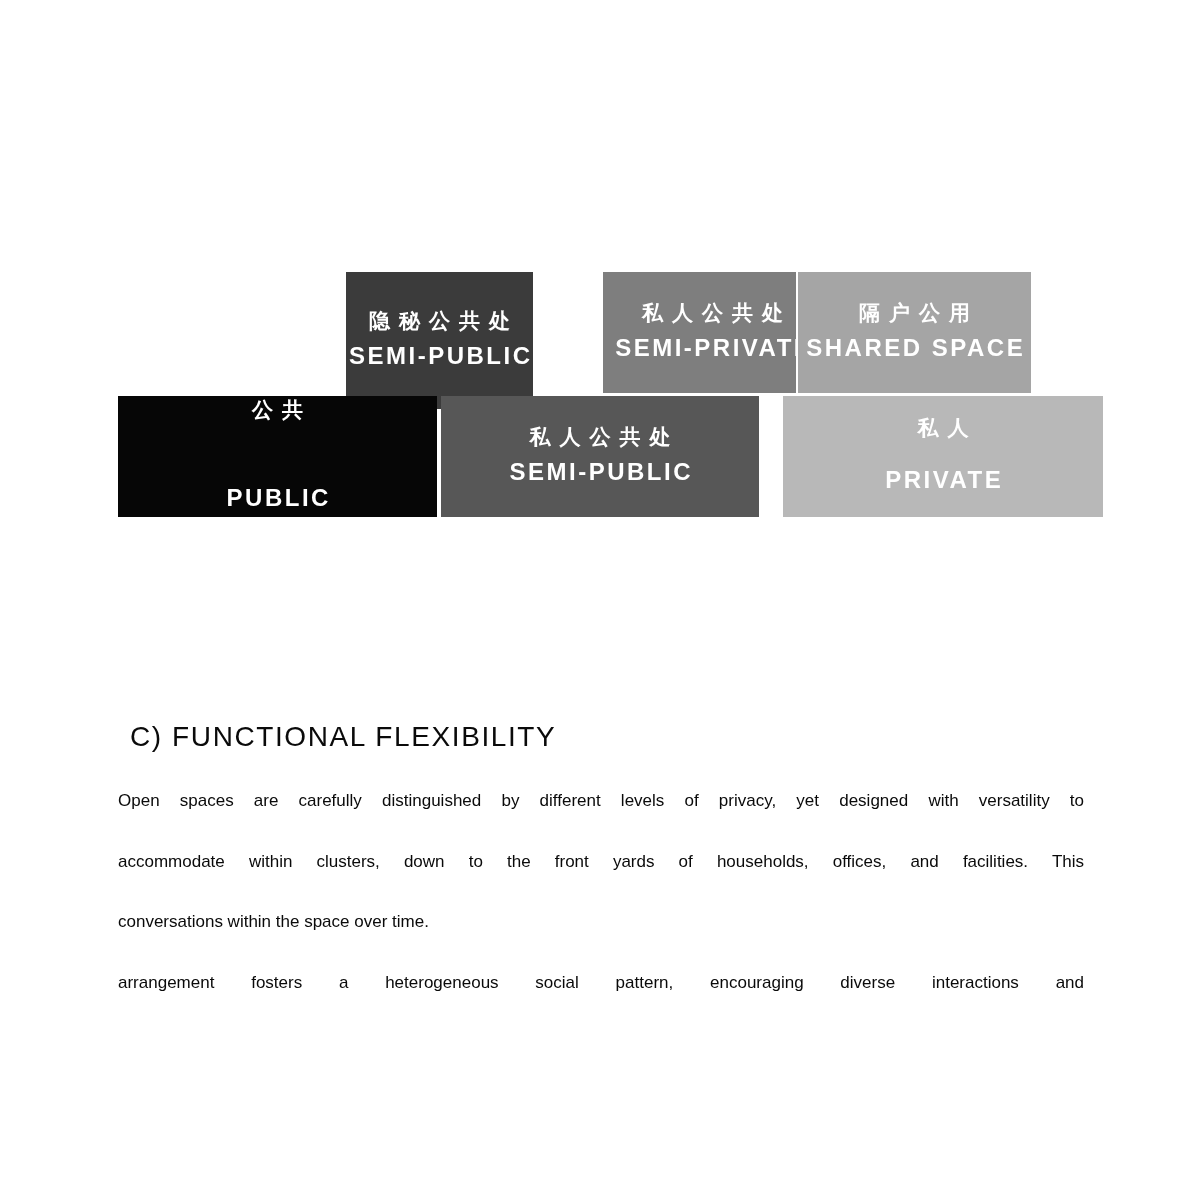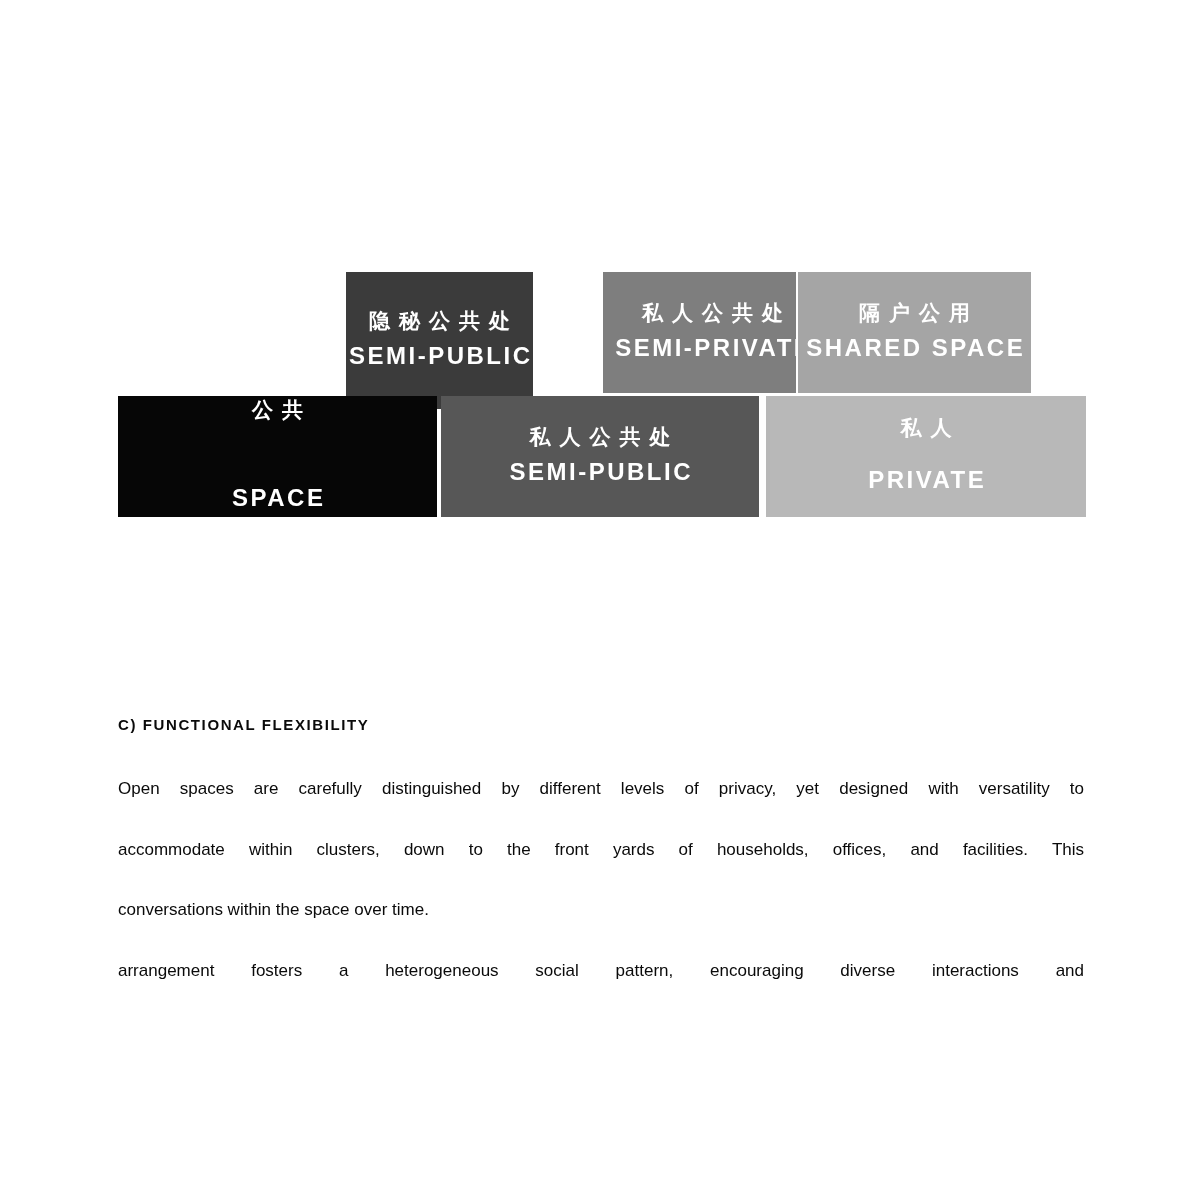--- a/index.html
+++ b/index.html
@@ -43,36 +43,36 @@
     letter-spacing: 2.5px;
     padding-left: 2.5px;
     white-space: nowrap;
   }
   
   .b0 { left: 346px; top: 272px; width: 187px; height: 137px; }
   .b1 { left: 603px; top: 272px; width: 193px; height: 121px; }
   .b2 { left: 798px; top: 272px; width: 233px; height: 121px; }
   .b3 { left: 118px; top: 396px; width: 319px; height: 121px; justify-content: space-between; }
   .b4 { left: 441px; top: 396px; width: 318px; height: 121px; }
-  .b5 { left: 766px; top: 396px; width: 320px; height: 121px; gap: 24px; }
+  .b5 { left: 783px; top: 396px; width: 320px; height: 121px; gap: 24px; }
 
   
   .section {
     position: absolute;
     left: 118px;
     top: 712px;
     width: 966px;
     color: #0a0a0a;
   }
   .heading {
-    font-size: 15px;
-    font-weight: bold;
+    font-size: 28px;
+    font-weight: normal;
     letter-spacing: 1.6px;
     line-height: 26px;
-    margin: 0;
+    margin: 12px;
   }
   .para {
     margin-top: 21px;
   }
   .pline {
     font-size: 17px;
     line-height: 60.5px;
     text-align: justify;
     text-align-last: justify;
     text-justify: inter-word;
@@ -98,21 +98,21 @@
       <span class="en">SEMI-PRIVATE</span>
     </div>
 
     <div class="block b2" style="background: rgb(165, 165, 165); color: rgb(255, 255, 255);">
       <span class="zh">隔户公用</span>
       <span class="en">SHARED SPACE</span>
     </div>
 
     <div class="block b3" style="background: rgb(6, 6, 6); color: rgb(255, 255, 255);">
       <span class="zh">公共</span>
-      <span class="en">SPACE</span>
+      <span class="en">PUBLIC</span>
     </div>
 
     <div class="block b4" style="background: rgb(87, 87, 87); color: rgb(255, 255, 255);">
       <span class="zh">私人公共处</span>
       <span class="en">SEMI-PUBLIC</span>
     </div>
 
     <div class="block b5" style="background: rgb(184, 184, 184); color: rgb(255, 255, 255);">
       <span class="zh">私人</span>
       <span class="en">PRIVATE</span>

